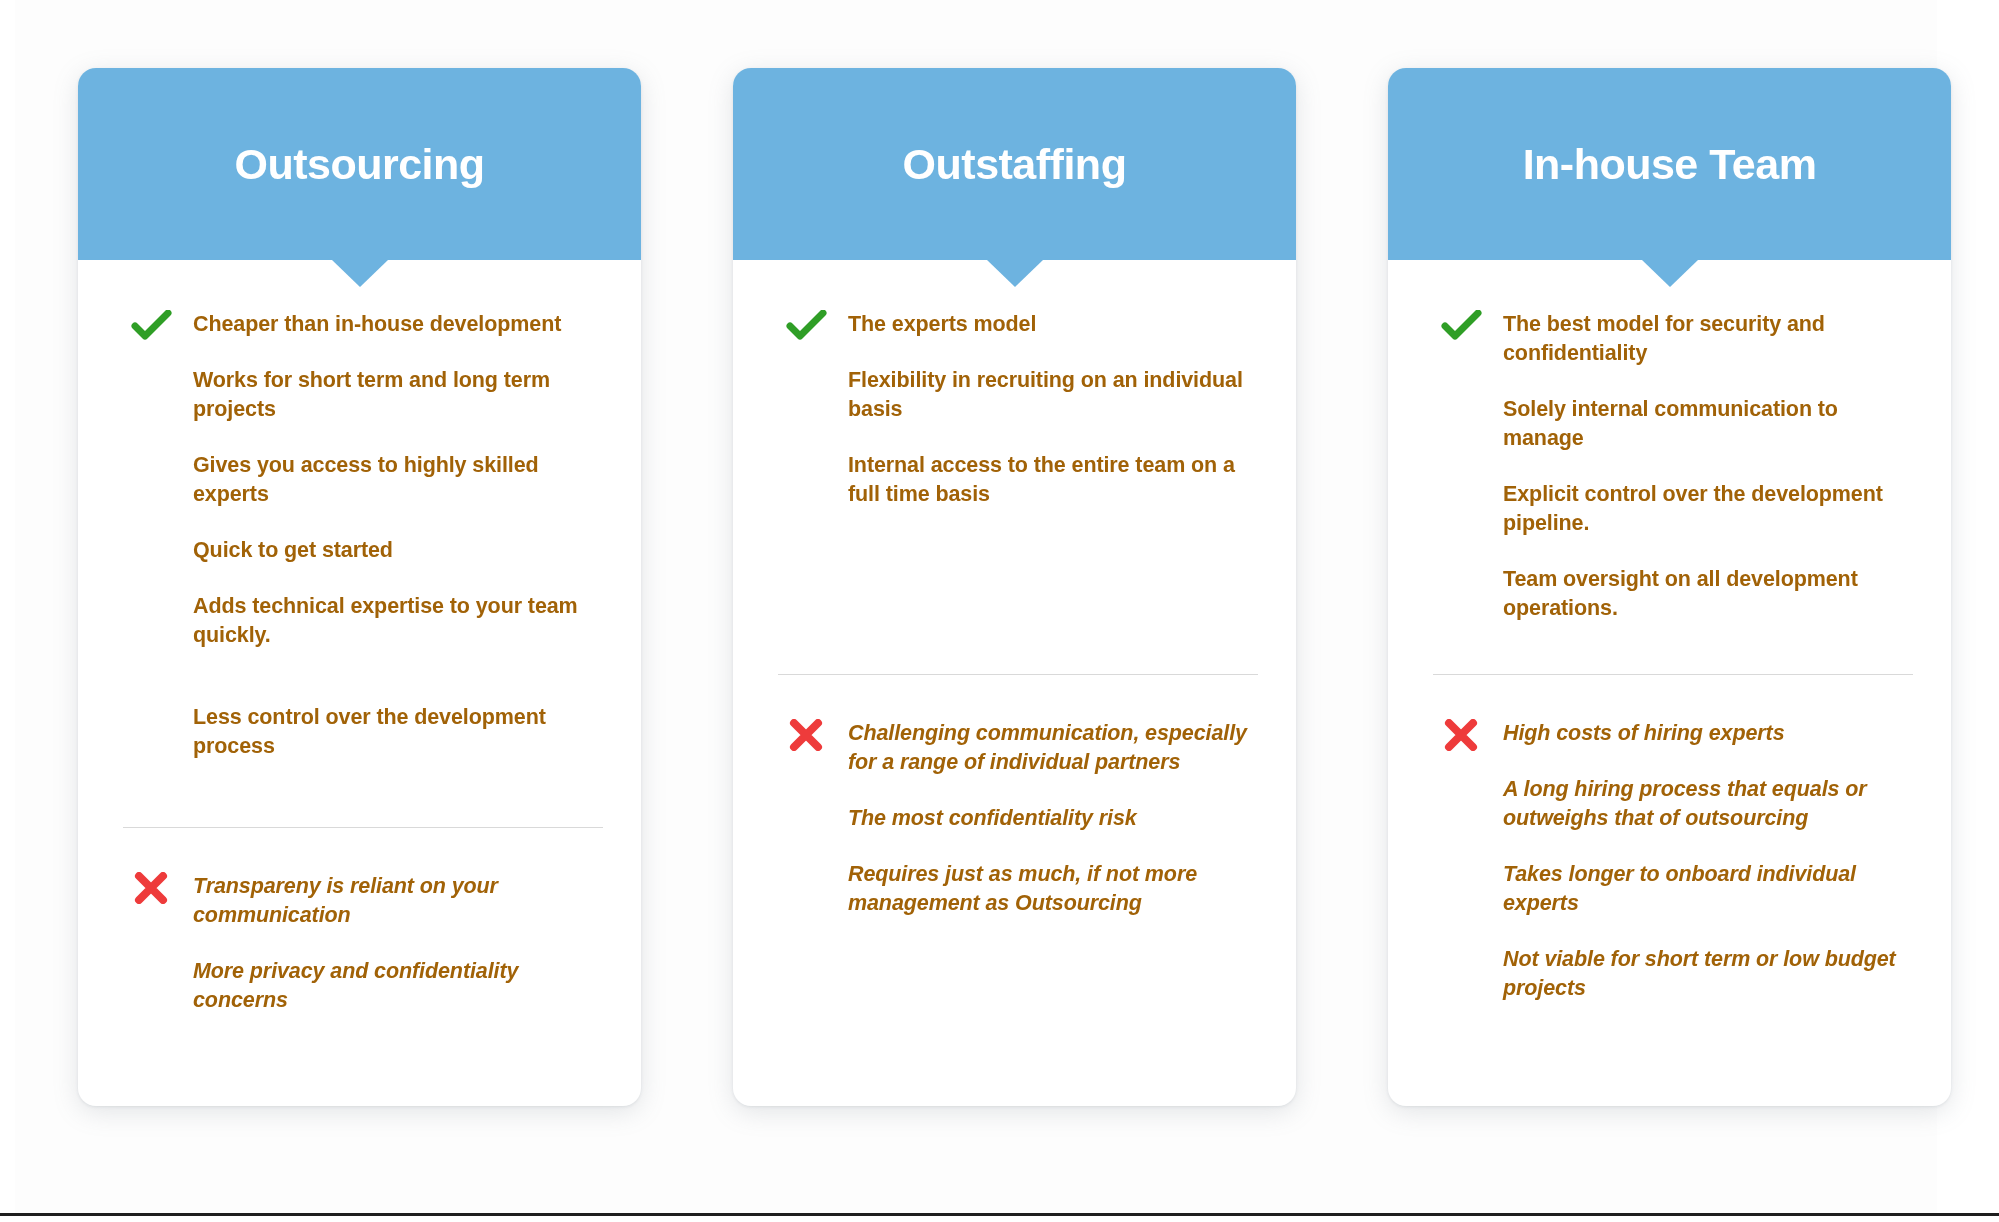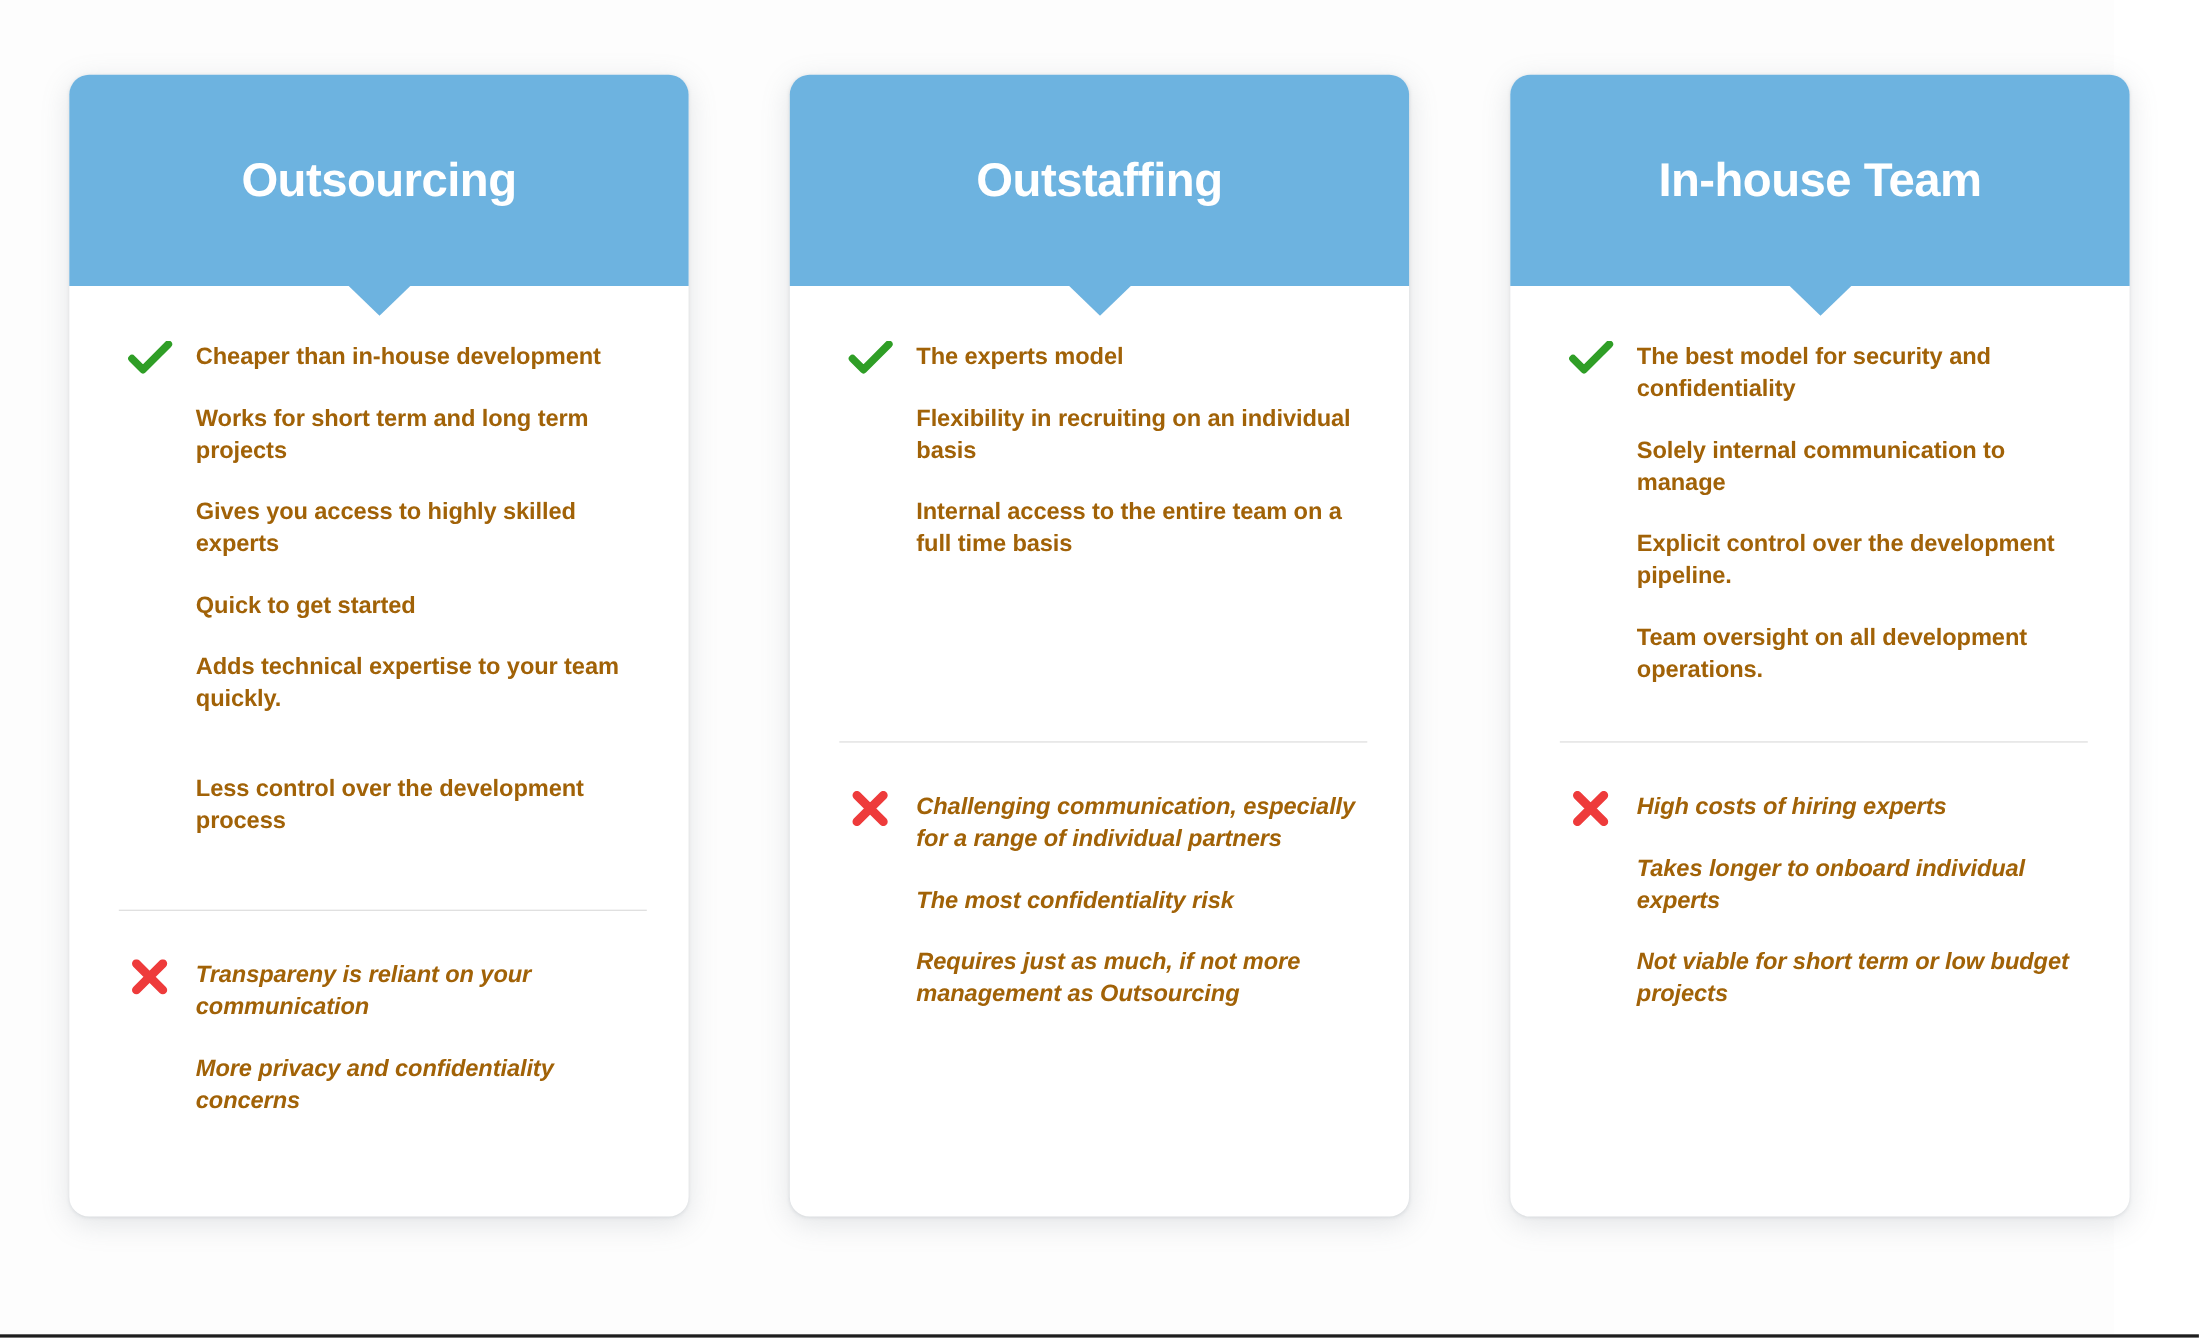--- a/index.html
+++ b/index.html
@@ -10,21 +10,21 @@
   body {
     width: 1999px;
     height: 1222px;
     font-family: "Liberation Sans", sans-serif;
     overflow: hidden;
     position: relative;
   }
 
   .board {
     position: absolute;
-    left: 0; top: 0;
+    left: 15px; top: 0;
     width: 1898px;
     height: 1214px;
     background: #fdfdfd;
     padding-left: 24px;
   }
 
   .bottom-rule {
     position: absolute;
     left: 0;
     top: 1213px;
@@ -257,20 +257,21 @@
         <div class="section cons">
           <ul class="list">
             <li class="item">
               <span class="marker">
                 <svg width="42" height="32" viewBox="0 0 42 32">
                     <path d="M8 4 L32 28 M32 4 L8 28" stroke="#ee3b3b" stroke-width="8" fill="none" stroke-linecap="round"></path>
                   </svg>
               </span>
               <span>High costs of hiring experts</span>
             </li>
+            <li class="item"><span>A long hiring process that equals or outweighs that of outsourcing</span></li>
             <li class="item"><span>Takes longer to onboard individual experts</span></li>
             <li class="item"><span>Not viable for short term or low budget projects</span></li>
           </ul>
         </div>
         <div class="spacer-gap"></div>
       </div>
     </div>
 
   </div>
 </div>

